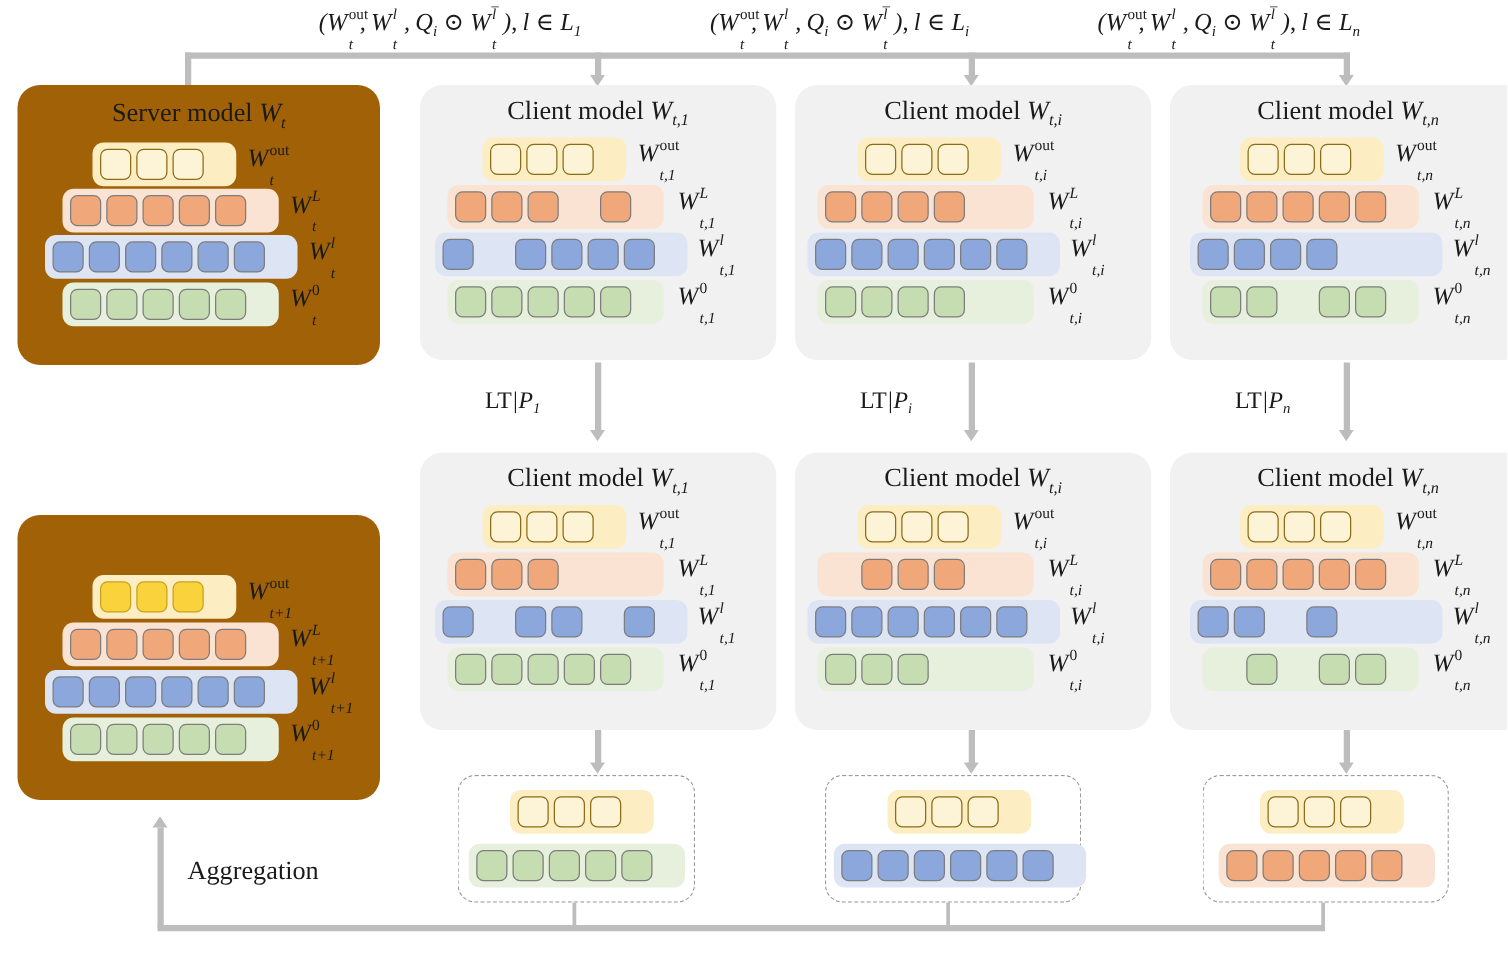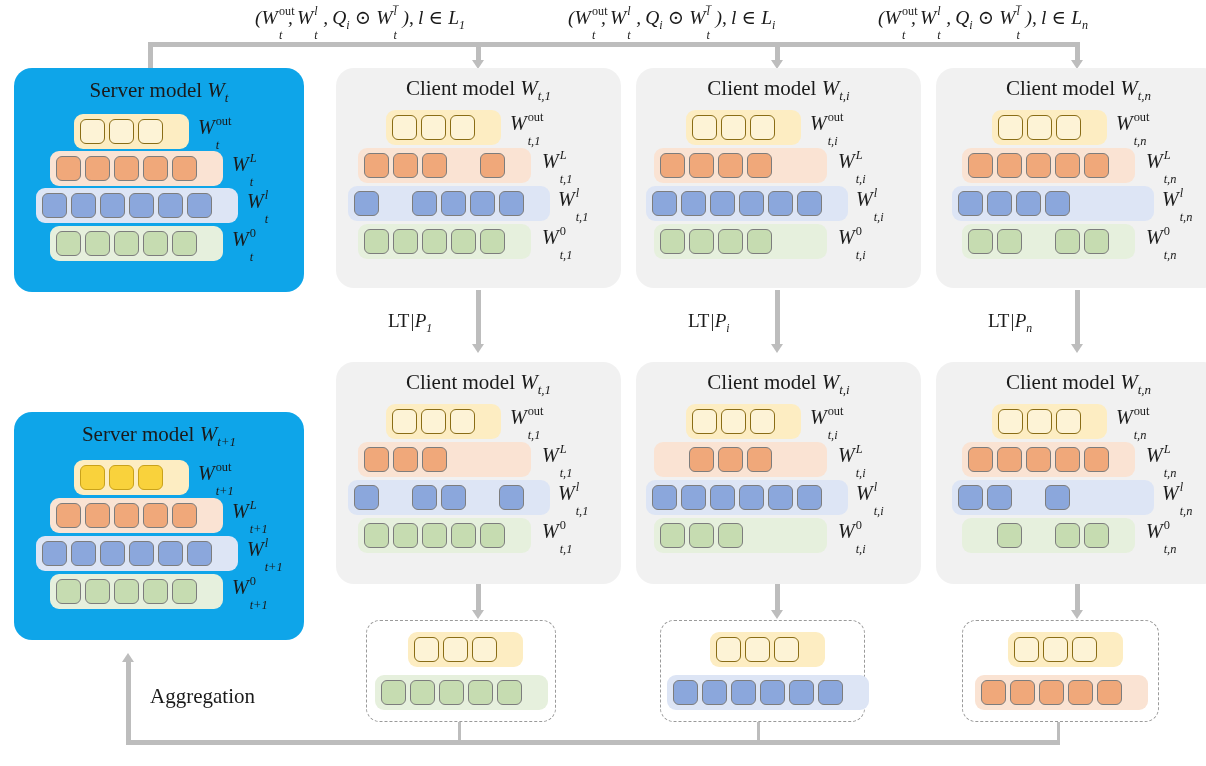--- a/index.html
+++ b/index.html
@@ -20,21 +20,21 @@
   
   .formula{position:absolute;top:6px;font-size:19.5px;letter-spacing:.1px;}
 
   
   .bus{position:absolute;background:#bdbdbd;}
   .arrow-dn{position:absolute;width:0;height:0;border-left:6.5px solid transparent;border-right:6.5px solid transparent;border-top:9px solid #bdbdbd;}
   .arrow-up{position:absolute;width:0;height:0;border-left:6.5px solid transparent;border-right:6.5px solid transparent;border-bottom:9px solid #bdbdbd;}
 
   
   .panel{position:absolute;border-radius:18px;box-sizing:border-box;}
-  .panel.server{background:#0ea5e9;}
+  .panel.server{background:#a16207;}
   .panel.client{background:#f1f1f1;}
   .panel-title{position:absolute;left:0;right:0;text-align:center;font-size:21px;font-style:normal;}
 
   
   .band{position:absolute;border-radius:9px;box-sizing:border-box;display:flex;align-items:center;}
   .cells{display:flex;align-items:center;gap:4px;padding-left:6px;}
   .cell{width:25px;height:25px;border-radius:6px;box-sizing:border-box;border:1.6px solid #7d7d7d;}
   .cell.empty{border:none;background:transparent;}
   .lbl{position:absolute;font-size:20px;white-space:nowrap;}
 
@@ -274,23 +274,20 @@
 
   <div class="bus" style="left:775px;top:290px;width:5px;height:56px;"></div>
   <div class="arrow-dn" style="left:771px;top:344px;"></div>
   <div class="lt-label m" style="left:688px;top:310px;"><span class="plain">LT</span>|<i>P</i><span class="sub">i</span></div>
 
   <div class="bus" style="left:1075px;top:290px;width:5px;height:56px;"></div>
   <div class="arrow-dn" style="left:1071px;top:344px;"></div>
   <div class="lt-label m" style="left:988px;top:310px;"><span class="plain">LT</span>|<i>P</i><span class="sub">n</span></div>
 
   <div class="panel server" style="left:14px;top:412px;width:290px;height:228px;">
-    <div class="panel-title m" style="top:10px;">
-      <span class="plain">Server model</span> <i>W</i><span class="sub">t+1</span>
-    </div>
     <div class="band yellow" style="left:60px;top:48px;width:115px;height:35px;">
       <div class="cells">
         <div class="cell yellow-solid"></div>
         <div class="cell yellow-solid"></div>
         <div class="cell yellow-solid"></div>
       </div>
     </div>
     <div class="lbl m" style="left:184px;top:50px;"><i>W</i><span class="stack"><span class="s-up">out</span><span class="s-dn">t+1</span></span></div>
 
     <div class="band orange" style="left:36px;top:86px;width:173px;height:35px;">

